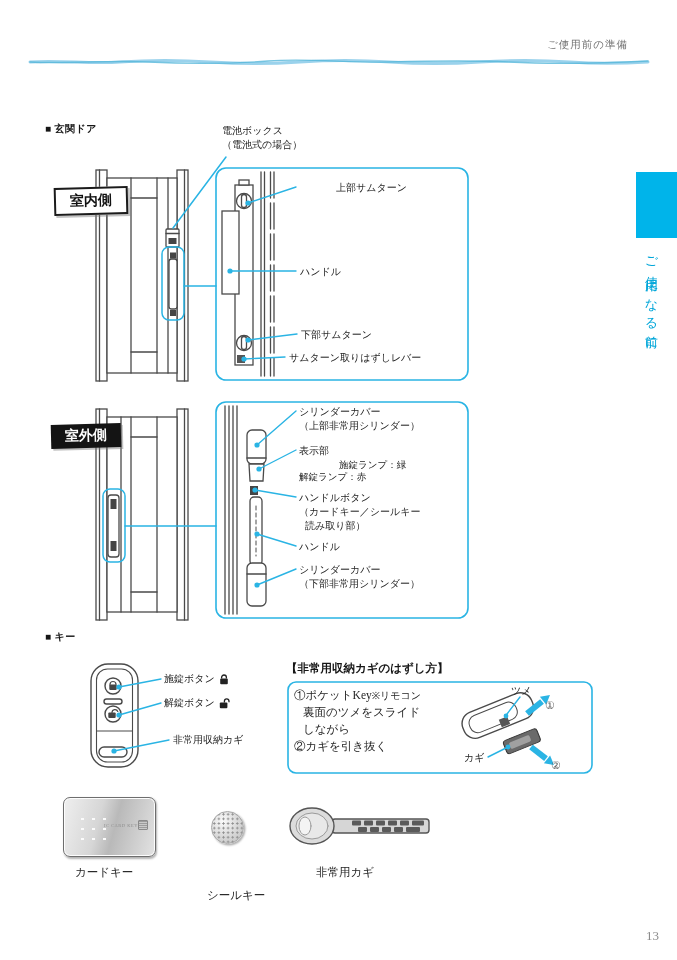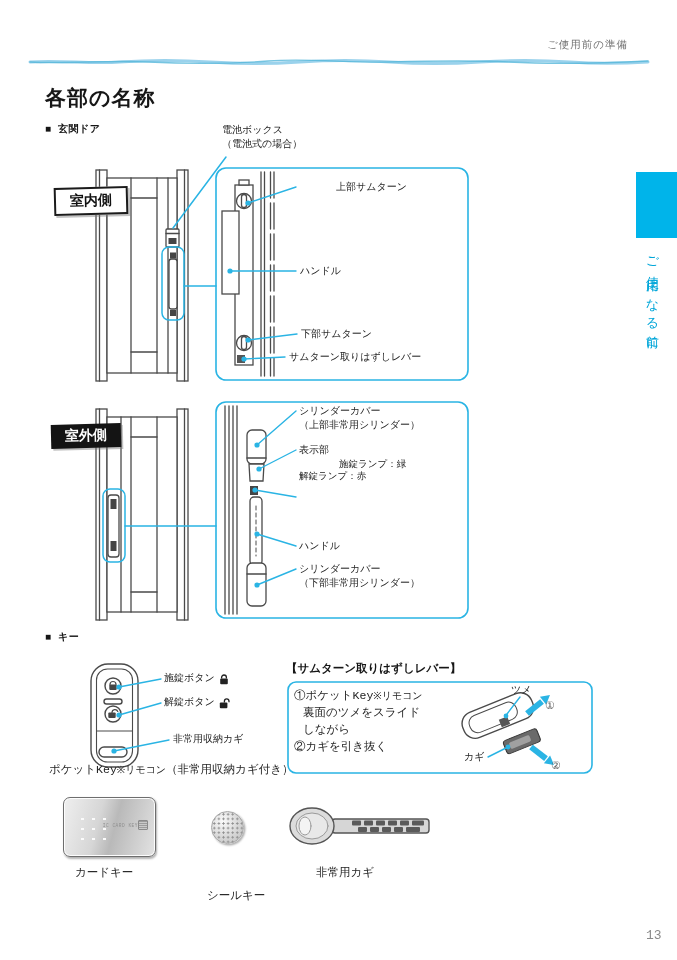--- a/index.html
+++ b/index.html
@@ -1,18 +1,18 @@
 <!DOCTYPE html>
 <html><head>
 <meta charset="utf-8">
 <style>
   html,body { margin:0; padding:0; background:#fff; }
   .page {
     position:relative; width:677px; height:960px; background:#ffffff;
-    font-family:Liberation Mono, monospace; color:#1c1c1c; overflow:hidden;
+    font-family:Liberation Serif, serif; color:#1c1c1c; overflow:hidden;
   }
   .abs { position:absolute; }
   .hdr { font-size:10.5px; color:#717171; letter-spacing:1px; }
   .title { font-size:21px; font-weight:bold; color:#161616; letter-spacing:1px; }
   .section-h { font-size:10px; font-weight:bold; color:#161616; letter-spacing:0.5px; }
   .callout { font-size:10px; line-height:14px; color:#242424; white-space:nowrap; }
   .callout-sm { font-size:9.5px; line-height:12px; color:#242424; white-space:nowrap; }
   .badge { width:70px; height:24px; display:flex; align-items:center; justify-content:center;
            font-size:14px; font-weight:bold; transform:rotate(-1.5deg); white-space:nowrap; }
   .badge-outline { background:#fff; border:2px solid #1b1b1b; color:#111; box-shadow:2px 2px 0 rgba(120,120,120,.45); }
@@ -54,21 +54,20 @@
 
 <div class="page">
 
   <div class="abs hdr" style="top:38px; right:49px;">ご使用前の準備</div>
 
   <svg class="abs" style="left:28px; top:55px;" width="622" height="12" viewBox="0 0 622 12">
     <path d="M2 7 C 32 5, 62 9, 92 7 S 152 5, 182 7 S 242 9, 272 7 S 332 5, 362 7 S 422 9, 452 7 S 512 5, 542 7 S 602 8, 620 7" fill="none" stroke="#9ad2ec" stroke-width="3" stroke-linecap="round"></path>
     <path d="M2 7 C 40 9, 80 5, 120 7 S 200 9, 240 6 S 320 8, 360 7 S 440 5, 480 7 S 560 9, 620 6" fill="none" stroke="#55b6da" stroke-width="1.3" stroke-linecap="round" opacity="0.8"></path>
   </svg>
 
-  <div class="abs title" style="left:45px; top:84px;">各部の名称</div>
   <div class="abs section-h" style="left:45px; top:122px;">■ 玄関ドア</div>
 
   <div class="abs callout" style="left:222px; top:124px;">
     <div>電池ボックス</div>
     <div>（電池式の場合）</div>
   </div>
 
   <svg class="abs" style="left:0; top:0;" width="677" height="960" viewBox="0 0 677 960">
 
     <g stroke="#4a4a4a" stroke-width="1.3" fill="none" stroke-linecap="round">
@@ -253,20 +252,25 @@
   <div class="abs callout" style="left:301px; top:328px;">下部サムターン</div>
   <div class="abs callout" style="left:289px; top:351px;">サムターン取りはずしレバー</div>
 
   <div class="abs callout" style="left:299px; top:405px;">
     <div>シリンダーカバー</div>
     <div>（上部非常用シリンダー）</div>
   </div>
   <div class="abs callout" style="left:299px; top:444px;">表示部</div>
   <div class="abs callout-sm" style="left:299px; top:459px;margin-left:40px;">施錠ランプ：緑</div>
   <div class="abs callout-sm" style="left:299px; top:471px;">解錠ランプ：赤</div>
+  <div class="abs callout" style="left:299px; top:491px;">
+    <div>ハンドルボタン</div>
+    <div>（カードキー／シールキー</div>
+    <div style="padding-left:6px;">読み取り部）</div>
+  </div>
   <div class="abs callout" style="left:299px; top:540px;">ハンドル</div>
   <div class="abs callout" style="left:299px; top:563px;">
     <div>シリンダーカバー</div>
     <div>（下部非常用シリンダー）</div>
   </div>
 
   <div class="abs section-h" style="left:45px; top:630px;">■ キー</div>
 
   <div class="abs callout labelrow" style="left:164px; top:672px;">
     <span>施錠ボタン</span>
@@ -277,25 +281,22 @@
   </div>
   <div class="abs callout labelrow" style="left:164px; top:696px;">
     <span>解錠ボタン</span>
     <svg width="12" height="11" viewBox="0 0 12 11">
       <path d="M5.4 4.6 V3.2 a2.3 2.3 0 0 1 4.6 0 V4.2" fill="none" stroke="#222" stroke-width="1.3"></path>
       <rect x="0.8" y="4.6" width="7.6" height="5.6" rx="1" fill="#222"></rect>
     </svg>
   </div>
   <div class="abs callout" style="left:173px; top:733px;">非常用収納カギ</div>
 
-  <div class="abs caption" style="left:49px; top:762px;">
-    <span>ポケットKey</span><span class="tiny">※リモコン</span><span>（非常用収納カギ付き）</span>
-  </div>
-
-  <div class="abs boxtitle" style="left:286px; top:661px;">【サムターン取りはずしレバー】</div>
+
+  <div class="abs boxtitle" style="left:286px; top:661px;">【非常用収納カギのはずし方】</div>
   <div class="abs steptext" style="left:294px; top:688px;">
     <span>①ポケットKey</span><span class="tiny">※リモコン</span>
   </div>
   <div class="abs steptext" style="left:303px; top:705px;">裏面のツメをスライド</div>
   <div class="abs steptext" style="left:303px; top:722px;">しながら</div>
   <div class="abs steptext" style="left:294px; top:739px;">②カギを引き抜く</div>
   <div class="abs callout" style="left:511px; top:684px;">ツメ</div>
   <div class="abs callout" style="left:464px; top:751px;">カギ</div>
   <div class="abs circnum" style="left:545px; top:699px;">①</div>
   <div class="abs circnum" style="left:551px; top:759px;">②</div>

